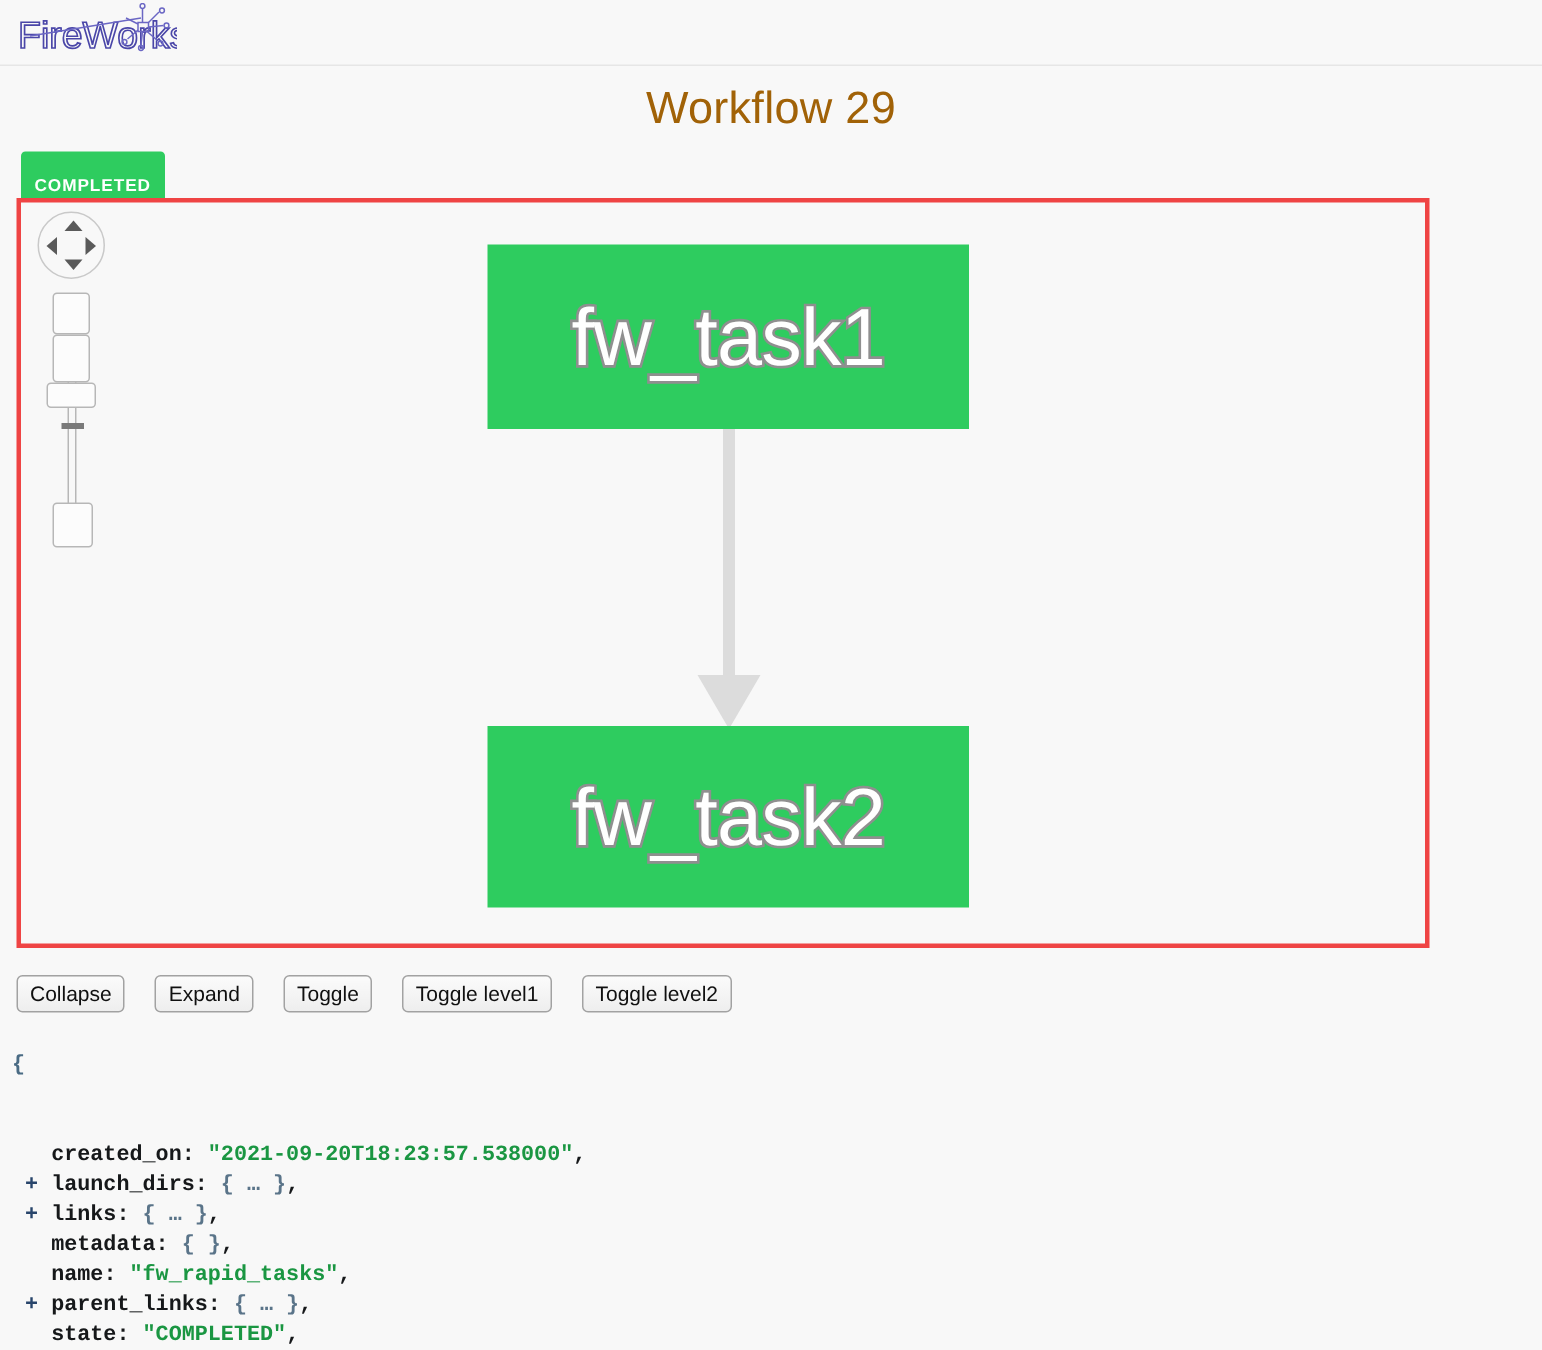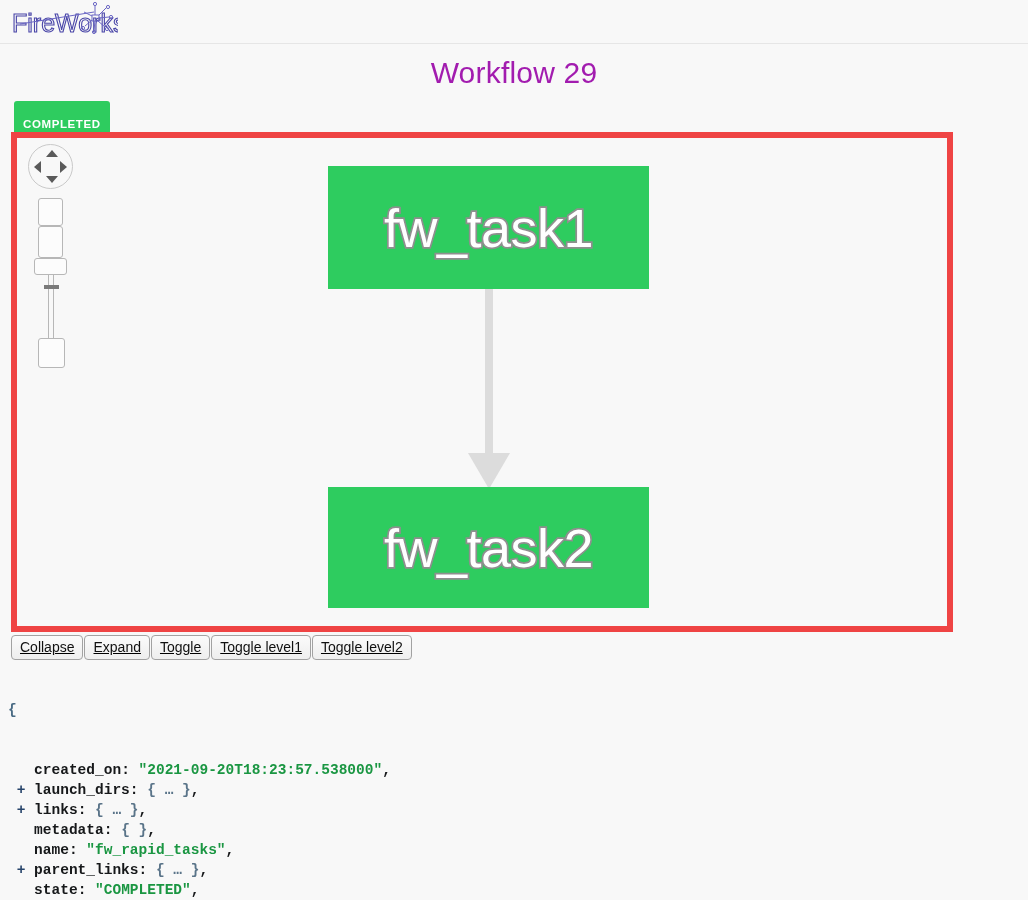--- a/index.html
+++ b/index.html
@@ -36,21 +36,21 @@
 
   
   .page-title {
     position: absolute;
     left: 0;
     top: 56px;
     width: 1028px;
     text-align: center;
     font-size: 30px;
     font-weight: 400;
-    color: #a21caf;
+    color: #a16207;
     letter-spacing: 0.2px;
   }
 
   
   .status-badge {
     position: absolute;
     left: 14px;
     top: 101px;
     height: 20px;
     line-height: 20px;
@@ -64,21 +64,21 @@
     white-space: nowrap;
   }
 
   
   .graph-panel {
     position: absolute;
     left: 11px;
     top: 132px;
     width: 942px;
     height: 500px;
-    border: 6px solid #ef4444;
+    border: 3px solid #ef4444;
     background: #f8f8f8;
     box-sizing: border-box;
     overflow: hidden;
   }
 
   
   .pan-zoom {
     position: absolute;
     left: 8px;
     top: 6px;
@@ -191,24 +191,23 @@
     width: 0; height: 0;
     border-left: 21px solid transparent;
     border-right: 21px solid transparent;
     border-top: 36px solid #dcdcdc;
   }
 
   
   .json-toolbar {
     position: absolute;
     left: 11px;
-    top: 635px;
+    top: 650px;
     display: flex;
-    gap: 1px;
-    text-decoration: underline;
+    gap: 20px;
   }
   .tool-btn {
     font-family: "Liberation Sans", sans-serif;
     font-size: 14px;
     color: #101010;
     background: linear-gradient(#fbfbfb, #eeeeee);
     border: 1px solid #a2a2a2;
     border-radius: 4px;
     padding: 3px 8px 4px 8px;
     line-height: 16px;

